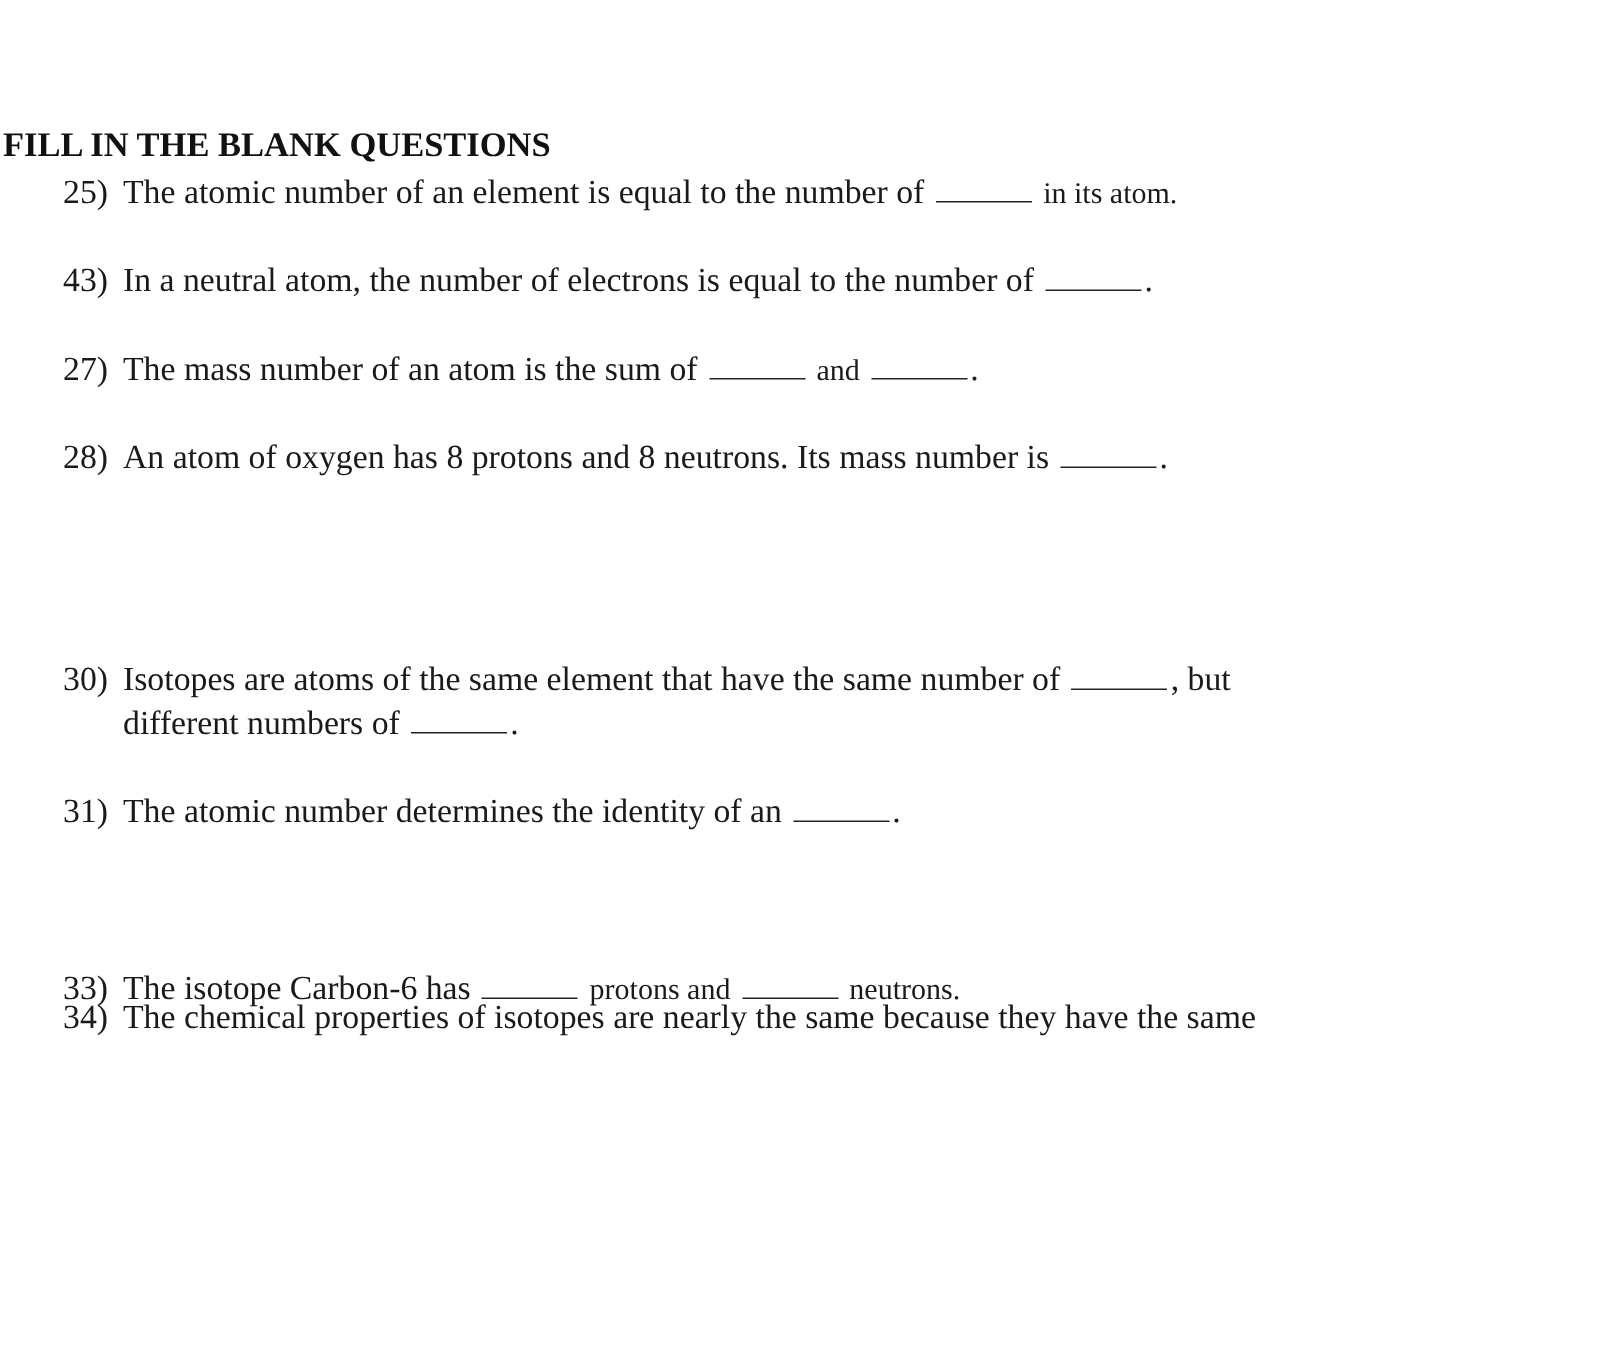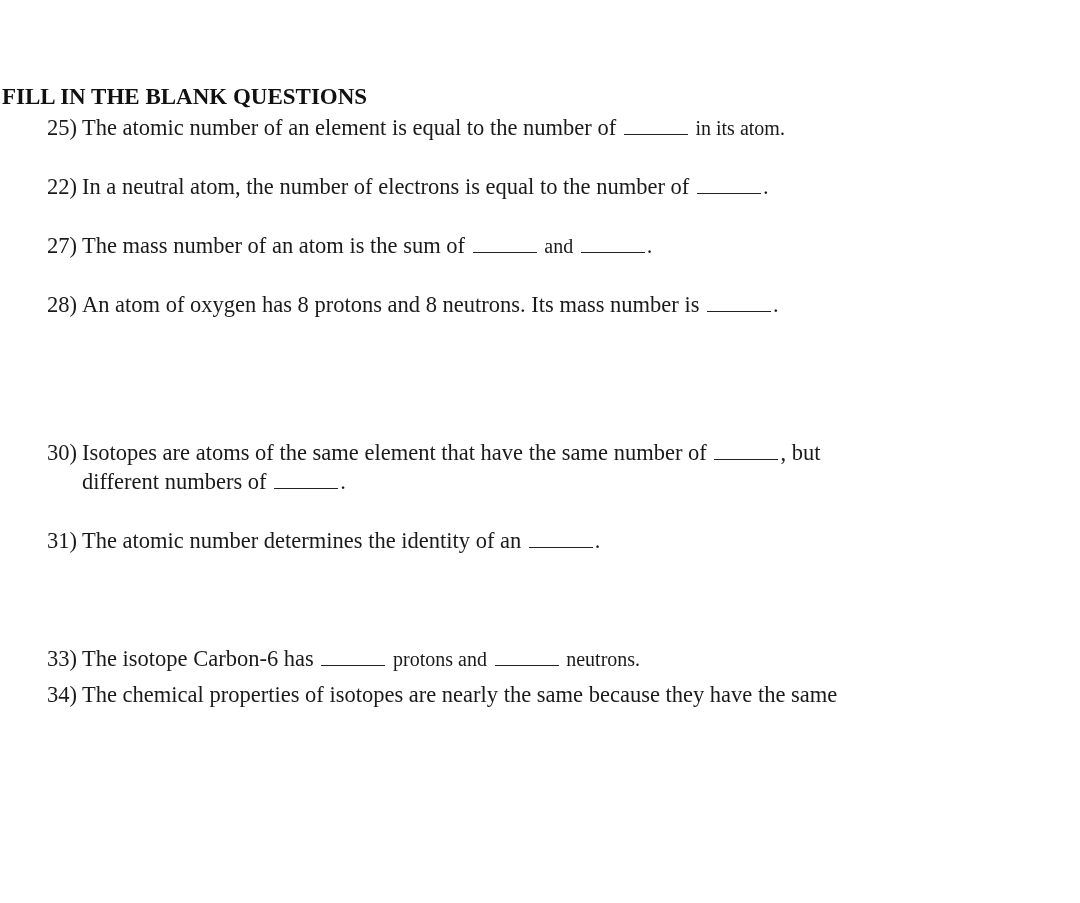--- a/index.html
+++ b/index.html
@@ -16,42 +16,42 @@
       color: #111;
       white-space: nowrap;
     }
     .q {
       position: absolute; left: 42px;
       font-family: "Liberation Serif", serif;
       font-size: 22.5px; line-height: 29px;
       color: #1a1a1a;
       white-space: nowrap;
     }
-    .q .num { display: inline-block; width: 40px; text-align: center; }
+    .q .num { display: inline-block; width: 40px; }
     .q .cont { display: block; padding-left: 40px; }
     .blank {
       display: inline-block; width: 64px; border-bottom: 1.5px solid #222;
       height: 18px; vertical-align: baseline; margin: 0 2px;
     }
     .sans { font-family: Liberation Serif, serif; font-size: 20px; }
   </style>
 </head>
 <body>
 
 <div class="page">
   <div class="heading">FILL IN THE BLANK QUESTIONS</div>
 
   <div class="q" style="top:113px">
     <span class="num">25)</span><span>The atomic number of an element is equal to the number of</span>
     <span class="blank"></span>
     <span class="sans">in its atom.</span>
   </div>
 
   <div class="q" style="top:172px">
-    <span class="num">22)</span><span>In a neutral atom, the number of electrons is equal to the number of</span>
+    <span class="num">43)</span><span>In a neutral atom, the number of electrons is equal to the number of</span>
     <span class="blank"></span><span>.</span>
   </div>
 
   <div class="q" style="top:231px">
     <span class="num">27)</span><span>The mass number of an atom is the sum of</span>
     <span class="blank"></span>
     <span class="sans">and</span>
     <span class="blank"></span><span>.</span>
   </div>
 
@@ -75,16 +75,16 @@
 
 
   <div class="q" style="top:644px">
     <span class="num">33)</span><span>The isotope Carbon-6 has</span>
     <span class="blank"></span>
     <span class="sans">protons and</span>
     <span class="blank"></span>
     <span class="sans">neutrons.</span>
   </div>
 
-  <div class="q" style="top:680px">
+  <div class="q" style="top:663px">
     <span class="num">34)</span><span>The chemical properties of isotopes are nearly the same because they have the same</span>
   </div>
 </div>
 
 </body></html>

